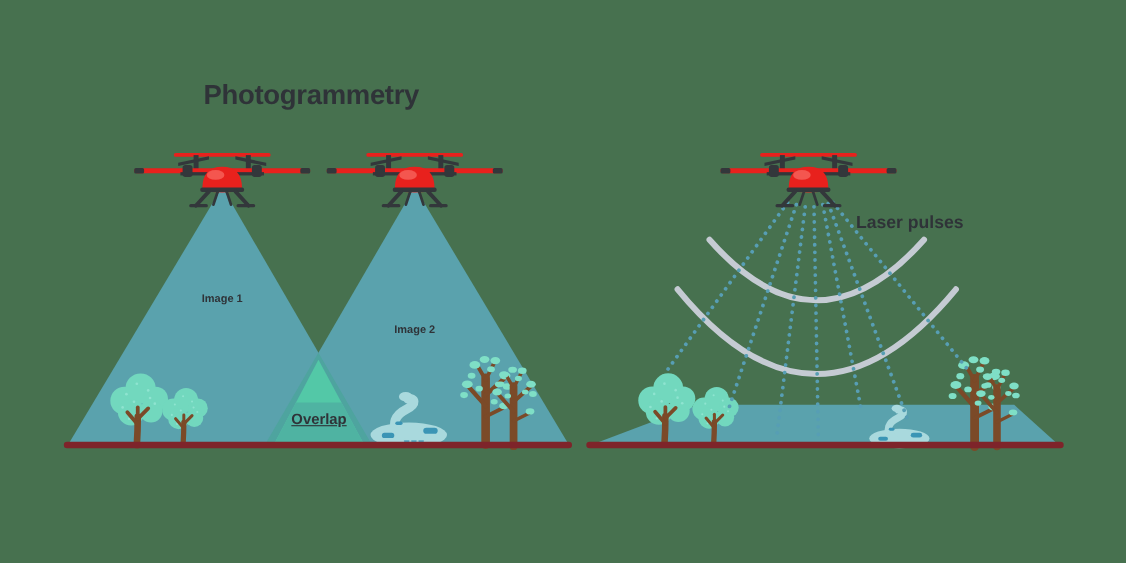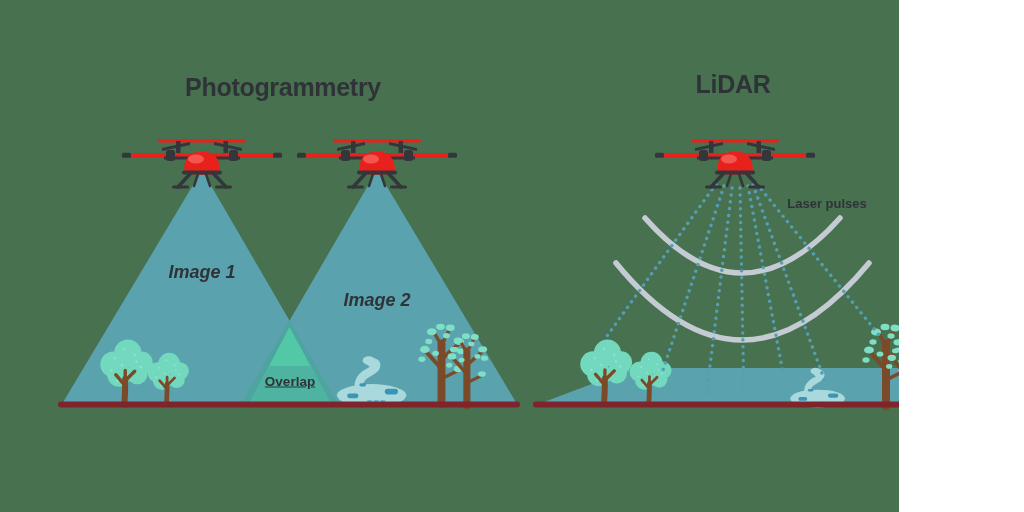--- a/index.html
+++ b/index.html
@@ -3,27 +3,27 @@
 <meta charset="utf-8">
 <style>
   :root{
     --bg:#47714F; --teal:#5AA2AD; --teal_dark:#4EA49F; --mint:#53C8A7; --mint_deep:#4FB3A2;
     --canopy:#72D8BE; --canopy_dot:#8FE4D0; --leaf:#7FDFC6; --trunk:#7B4A28; --maroon:#7E242A;
     --red:#E8211D; --red_light:#F4564F; --dark:#33373B; --arc:#C5CBD3; --dot:#579EB4;
     --stream:#A9D9DD; --pebble:#3B95B5; --wave:#4FA6C0; --text:#2F3338;
   }
   html,body{margin:0;padding:0;}
   body{font-family:"Liberation Sans", sans-serif;}
-  .stage{position:relative;width:899px;height:512px;background:var(--bg);overflow:hidden;}
+  .stage{position:relative;width:1024px;height:512px;background:var(--bg);overflow:hidden;}
   .scene{position:absolute;left:0;top:0;}
   .lbl{position:absolute;transform:translate(-50%,-50%);font-weight:bold;color:var(--text);white-space:nowrap;}
   .title{font-size:25px;letter-spacing:-0.3px;}
-  .lbl-img{font-size:18px;font-style:italic;}
+  .lbl-img{font-size:10px;}
   .lbl-ovl{font-size:13.5px;text-decoration:underline;}
-  .lbl-laser{font-size:13px;}
+  .lbl-laser{font-size:16px;}
   
   .f-teal{fill:var(--teal)} .f-tealdark{fill:var(--teal_dark)} .f-mint{fill:var(--mint)}
   .f-mintdeep{fill:var(--mint_deep)} .f-canopy{fill:var(--canopy)} .f-cdot{fill:var(--canopy_dot)}
   .f-cleaf{fill:var(--leaf)} .s-trunk{stroke:var(--trunk);fill:none;stroke-linecap:round;}
   .f-maroon{fill:var(--maroon)} .f-red{fill:var(--red)} .f-redl{fill:var(--red_light)}
   .f-dark{fill:var(--dark)} .s-dark{stroke:var(--dark);fill:none;stroke-linecap:round;}
   .s-arc{stroke:var(--arc);fill:none;stroke-linecap:round;}
   .s-dot{stroke:var(--dot);fill:none;stroke-linecap:round;}
   .f-stream{fill:var(--stream)} .s-stream{stroke:var(--stream);fill:none;stroke-linecap:round;}
   .f-pebble{fill:var(--pebble)} .s-wave{stroke:var(--wave);fill:none;stroke-linecap:round;}
@@ -163,19 +163,18 @@
         <path d="M748,186 L783,373"></path>
         <path d="M753,185 L826,384"></path>
         <path d="M757,184 L879,335"></path>
       </g>
 
       <use href="#drone" transform="translate(655,133)"></use>
     </g>
   </svg>
 
   <div class="lbl title" style="left:283px;top:87px;">Photogrammetry</div>
-  <div class="lbl title" style="left:733px;top:84px;">LiDAR</div>
 
   <div class="lbl lbl-img" style="left:202px;top:272px;">Image 1</div>
   <div class="lbl lbl-img" style="left:377px;top:272px;margin-top:28px;">Image 2</div>
   <div class="lbl lbl-ovl" style="left:290px;top:381px;">Overlap</div>
   <div class="lbl lbl-laser" style="left:827px;top:203px;">Laser pulses</div>
 </div>
 
 </body></html>

